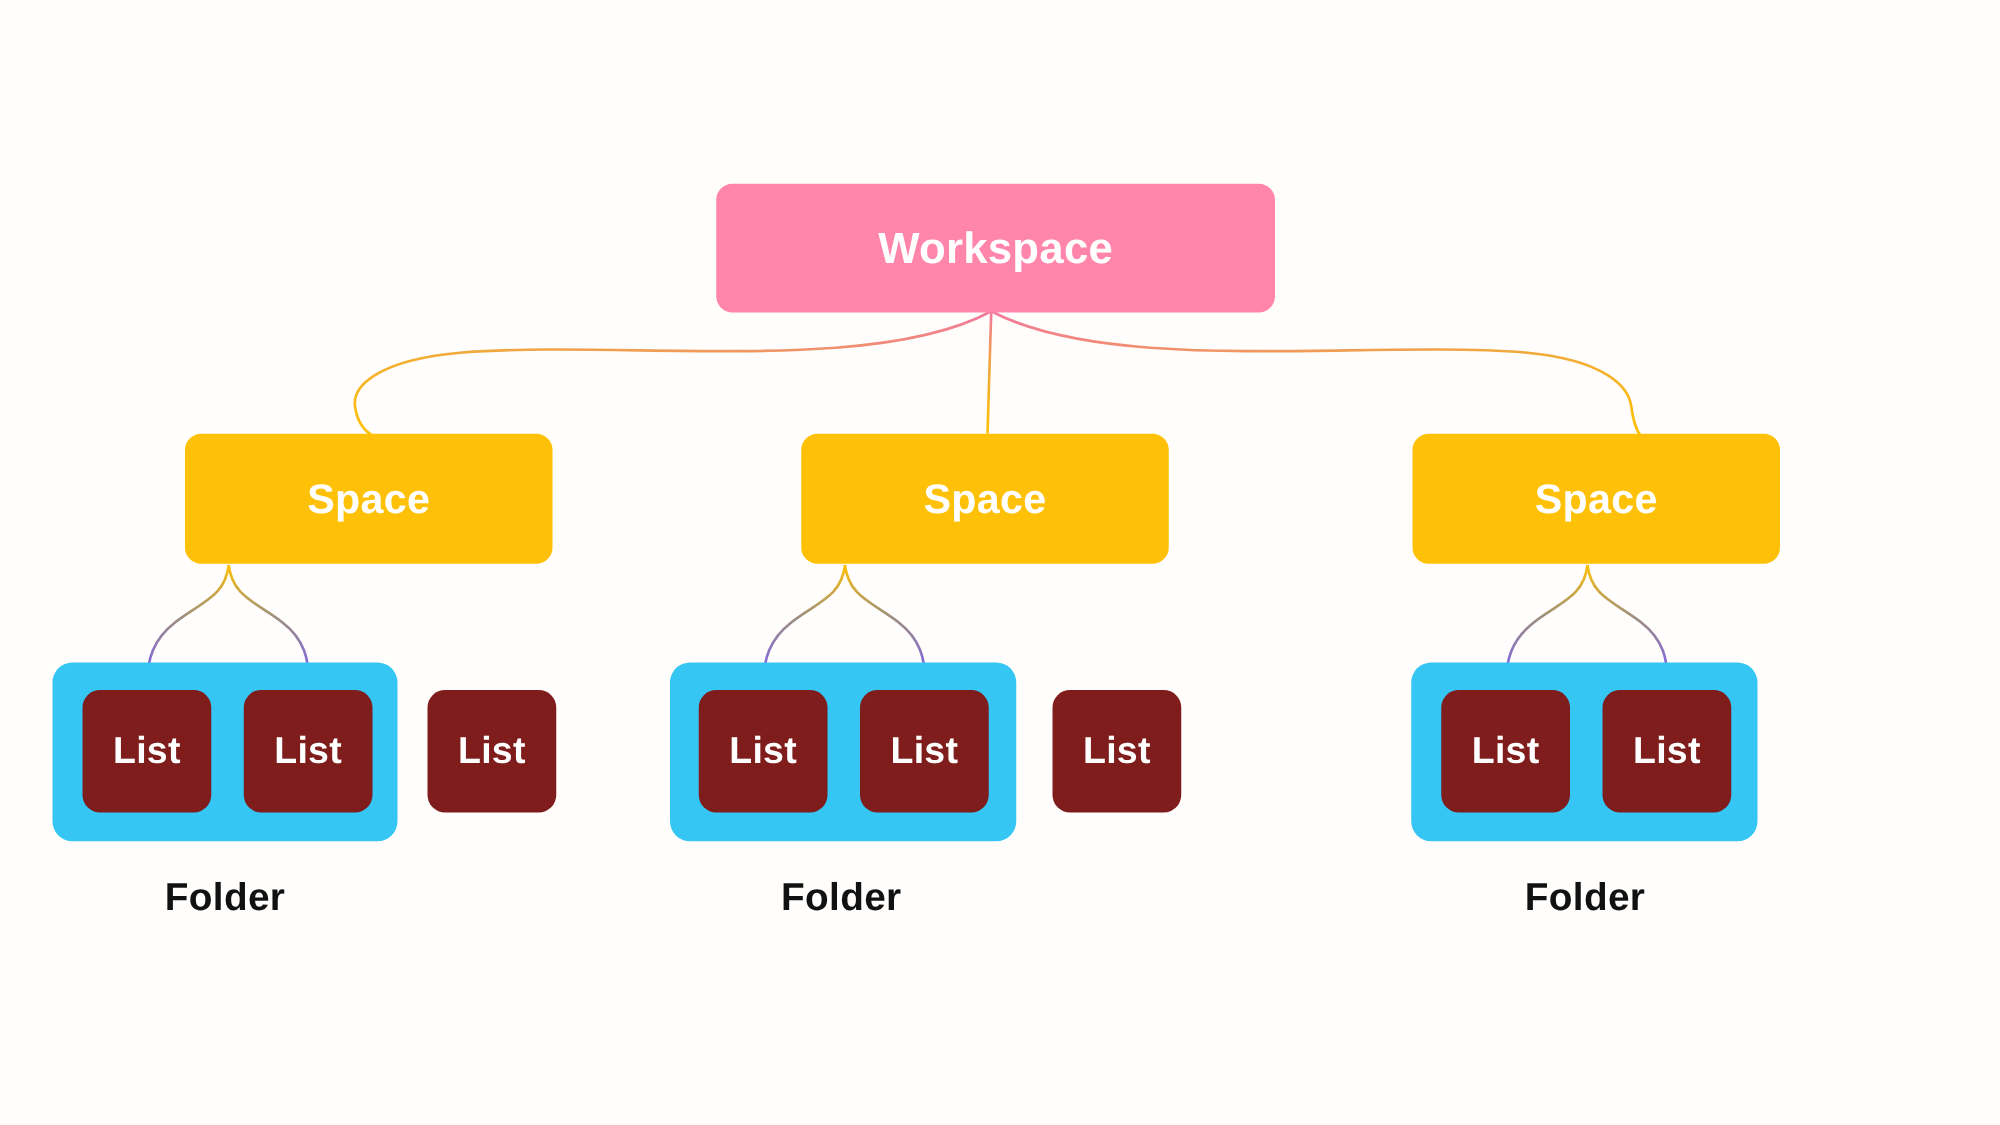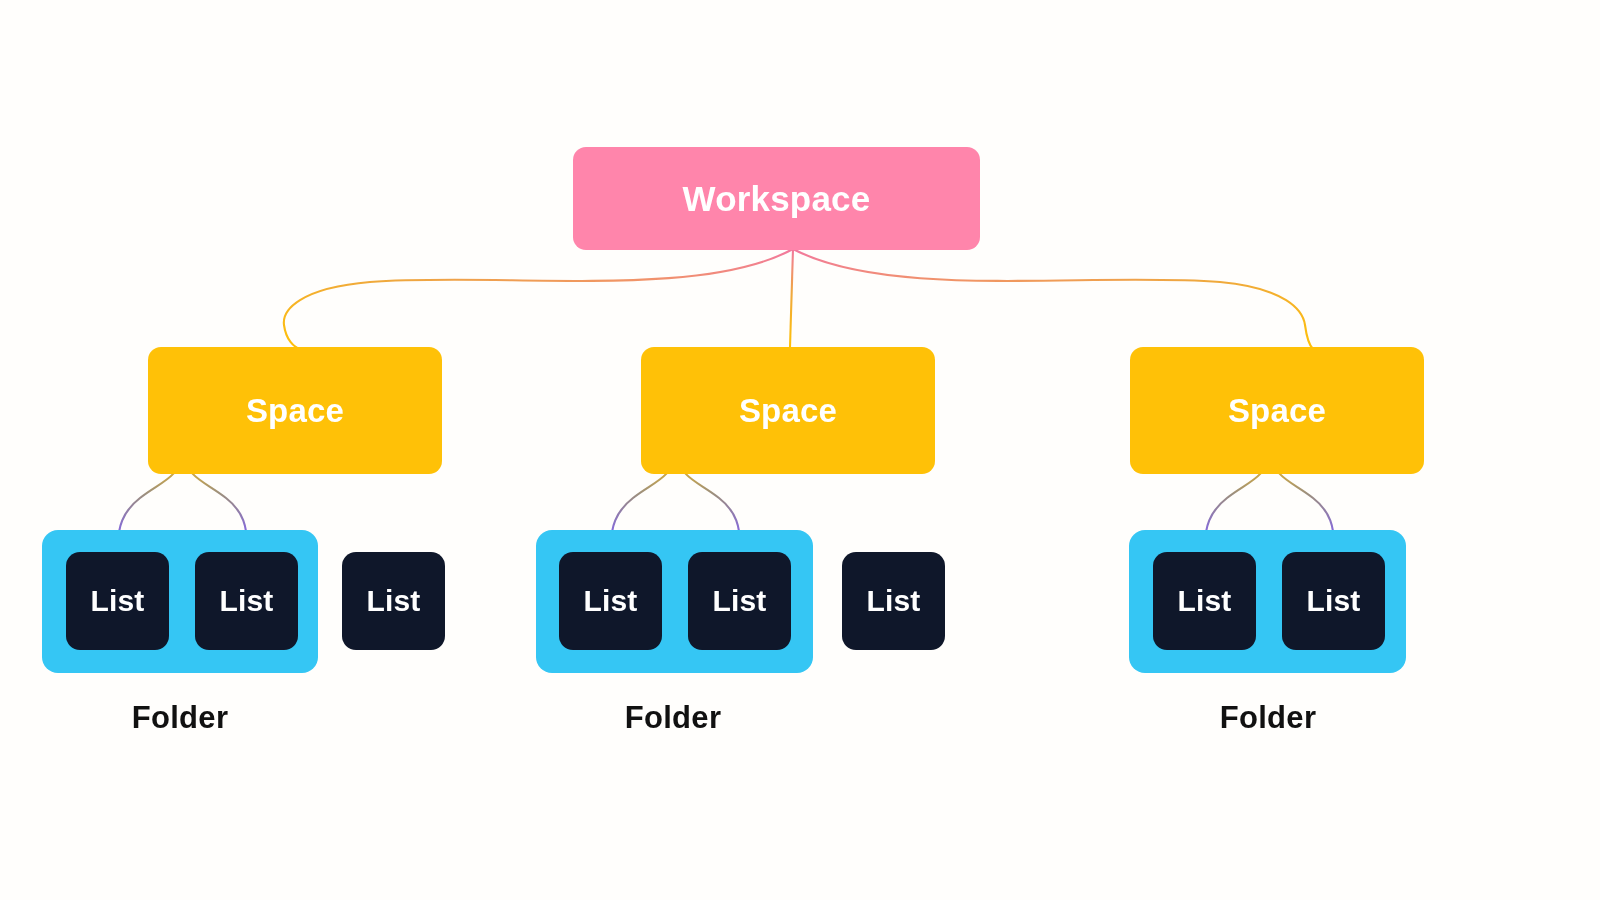--- a/index.html
+++ b/index.html
@@ -35,31 +35,31 @@
     box-sizing: border-box;
     color: #FFFFFF;
     font-weight: bold;
     letter-spacing: 0.2px;
     white-space: nowrap;
   }
 
   .workspace-node {
     left: 573px;
     top: 147px;
-    width: 407px;
+    width: 447px;
     height: 103px;
     background: #FF85AB;
     border-radius: 13px;
     font-size: 35px;
   }
 
   .space-node {
     top: 347px;
     width: 294px;
-    height: 127px;
+    height: 104px;
     background: #FFC107;
     border-radius: 13px;
     font-size: 33px;
   }
   .space-1 { left: 148px; }
   .space-2 { left: 641px; }
   .space-3 { left: 1130px; }
 
   .folder-box {
     position: absolute;
@@ -68,21 +68,21 @@
     background: #35C6F4;
     border-radius: 16px;
   }
   .folder-1 { left: 42px;   width: 276px; }
   .folder-2 { left: 536px;  width: 277px; }
   .folder-3 { left: 1129px; width: 277px; }
 
   .list-node {
     width: 103px;
     height: 98px;
-    background: #0f172a;
+    background: #7f1d1d;
     border-radius: 14px;
     font-size: 30px;
   }
 
   .folder-label {
     position: absolute;
     top: 700px;
     color: #111111;
     font-size: 31px;
     font-weight: bold;

